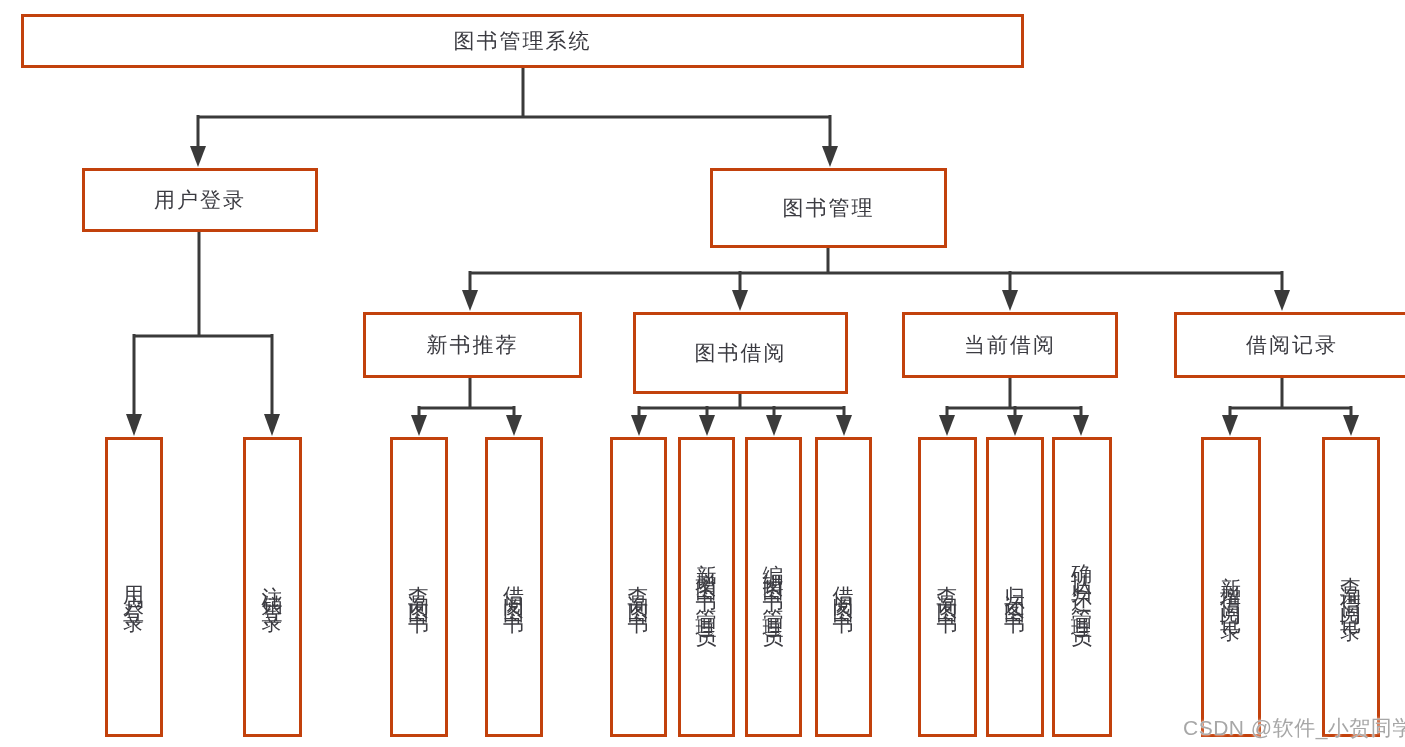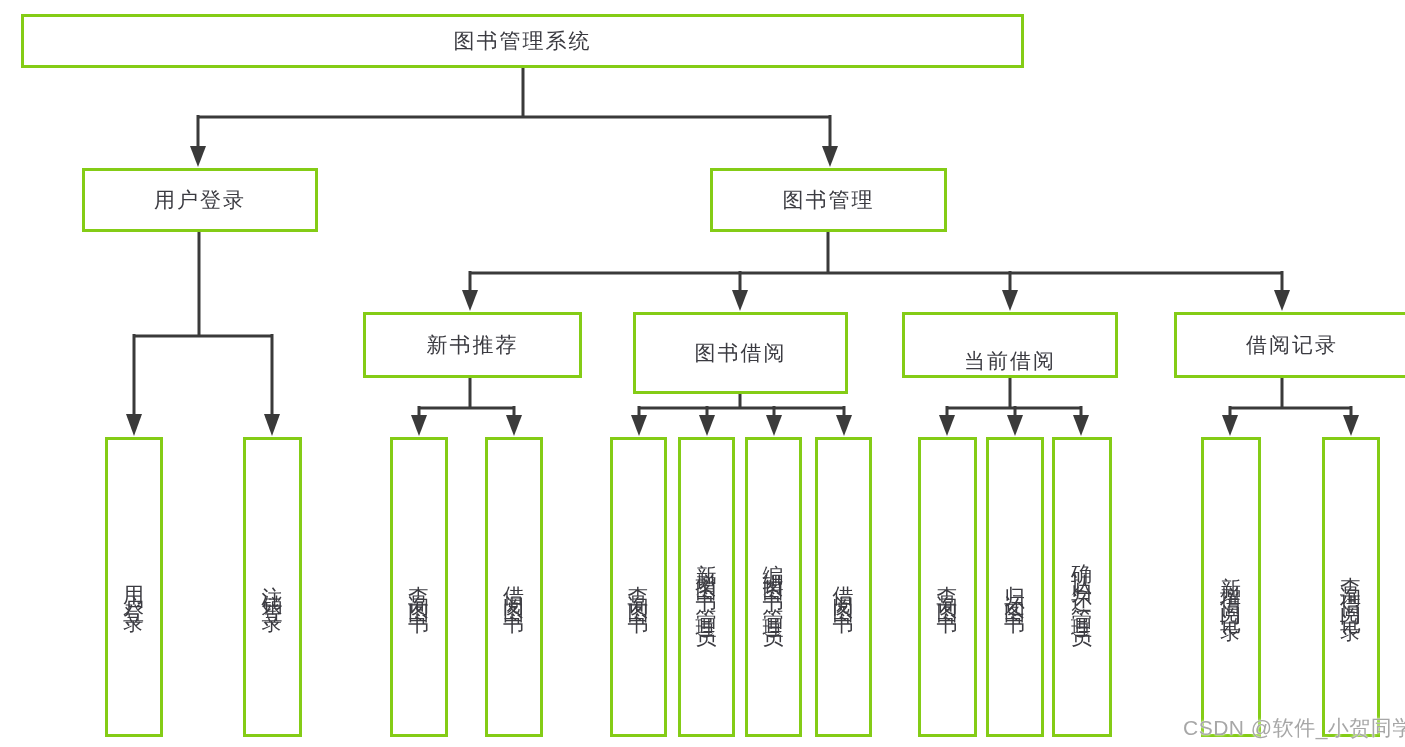--- a/index.html
+++ b/index.html
@@ -7,21 +7,21 @@
     position: relative;
     width: 1405px;
     height: 747px;
     background: #ffffff;
     font-family: "Liberation Sans", sans-serif;
     overflow: hidden;
   }
   .box {
     position: absolute;
     box-sizing: border-box;
-    border: 3px solid #84cc16;
+    border: 3px solid #c2410c;
     background: #ffffff;
     display: flex;
     align-items: center;
     justify-content: center;
     color: #3b3b41;
   }
   .h-box {
     font-size: 21px;
     letter-spacing: 2px;
   }
@@ -109,31 +109,31 @@
     </g>
   </svg>
 
   <div class="box h-box" style="left:21px; top:14px; width:1003px; height:54px;">
     <span>图书管理系统</span>
   </div>
 
   <div class="box h-box" style="left:82px; top:168px; width:236px; height:64px;">
     <span>用户登录</span>
   </div>
-  <div class="box h-box" style="left:710px; top:168px; width:237px; height:64px;">
+  <div class="box h-box" style="left:710px; top:168px; width:237px; height:80px;">
     <span>图书管理</span>
   </div>
 
   <div class="box h-box" style="left:363px; top:312px; width:219px; height:66px;">
     <span>新书推荐</span>
   </div>
   <div class="box h-box" style="left:633px; top:312px; width:215px; height:82px;">
     <span>图书借阅</span>
   </div>
-  <div class="box h-box" style="left:902px; top:312px; width:216px; height:66px;align-items:flex-end;">
+  <div class="box h-box" style="left:902px; top:312px; width:216px; height:66px;">
     <span>当前借阅</span>
   </div>
   <div class="box h-box" style="left:1174px; top:312px; width:236px; height:66px;">
     <span>借阅记录</span>
   </div>
 
   <div class="box v-box" style="left:105px; top:437px; width:58px; height:300px;">
     <span class="v-text">用户登录</span>
   </div>
   <div class="box v-box" style="left:243px; top:437px; width:59px; height:300px;">

